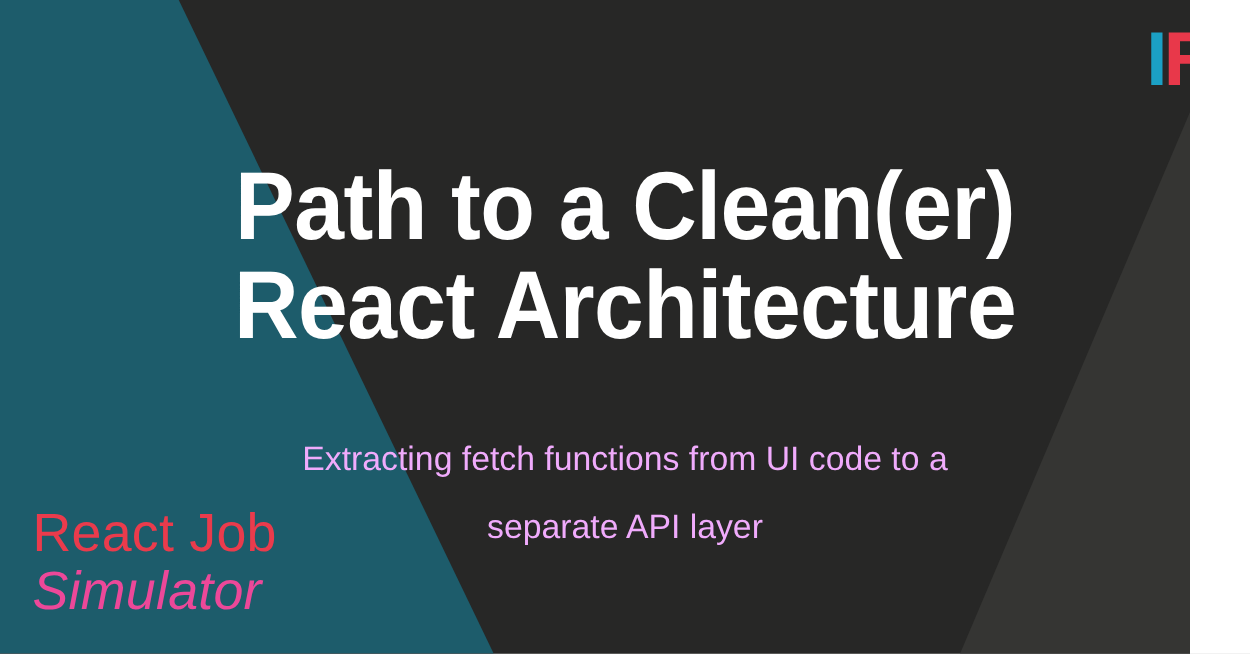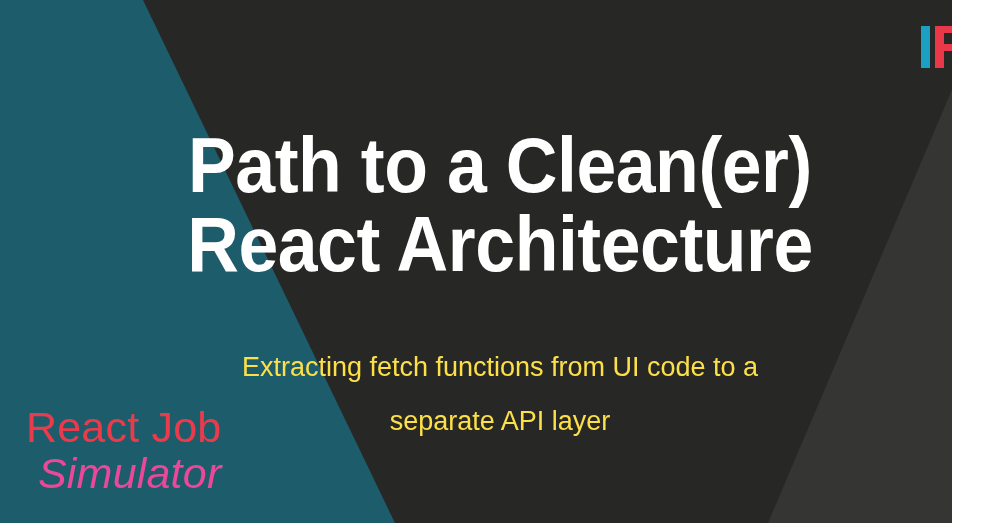--- a/index.html
+++ b/index.html
@@ -100,39 +100,38 @@
     white-space: pre-line;
   }
 
   
   #subtitle {
     position: absolute;
     left: 180px;
     top: 340px;
     width: 640px;
     text-align: center;
-    color: #fde047;
+    color: #f0abfc;
     font-family: "Liberation Sans", sans-serif;
     font-weight: normal;
     font-size: 27px;
     line-height: 54px;
     white-space: pre-line;
   }
 
   
   #brand {
     position: absolute;
     left: 26px;
     top: 404px;
     font-family: "Liberation Sans", sans-serif;
     font-weight: normal;
     font-size: 43px;
     line-height: 46px;
     letter-spacing: 0.2px;
-    text-align: right;
   }
   #brand .brand-line-1 { color: #ea3b4c; display: block; }
   #brand .brand-line-2 { color: #ec4899; display: block; font-style: italic; }
 </style>
 </head>
 <body>
 
 <div id="card">
 
   <svg id="bg-layer" viewBox="0 0 1000 523" preserveAspectRatio="none">

